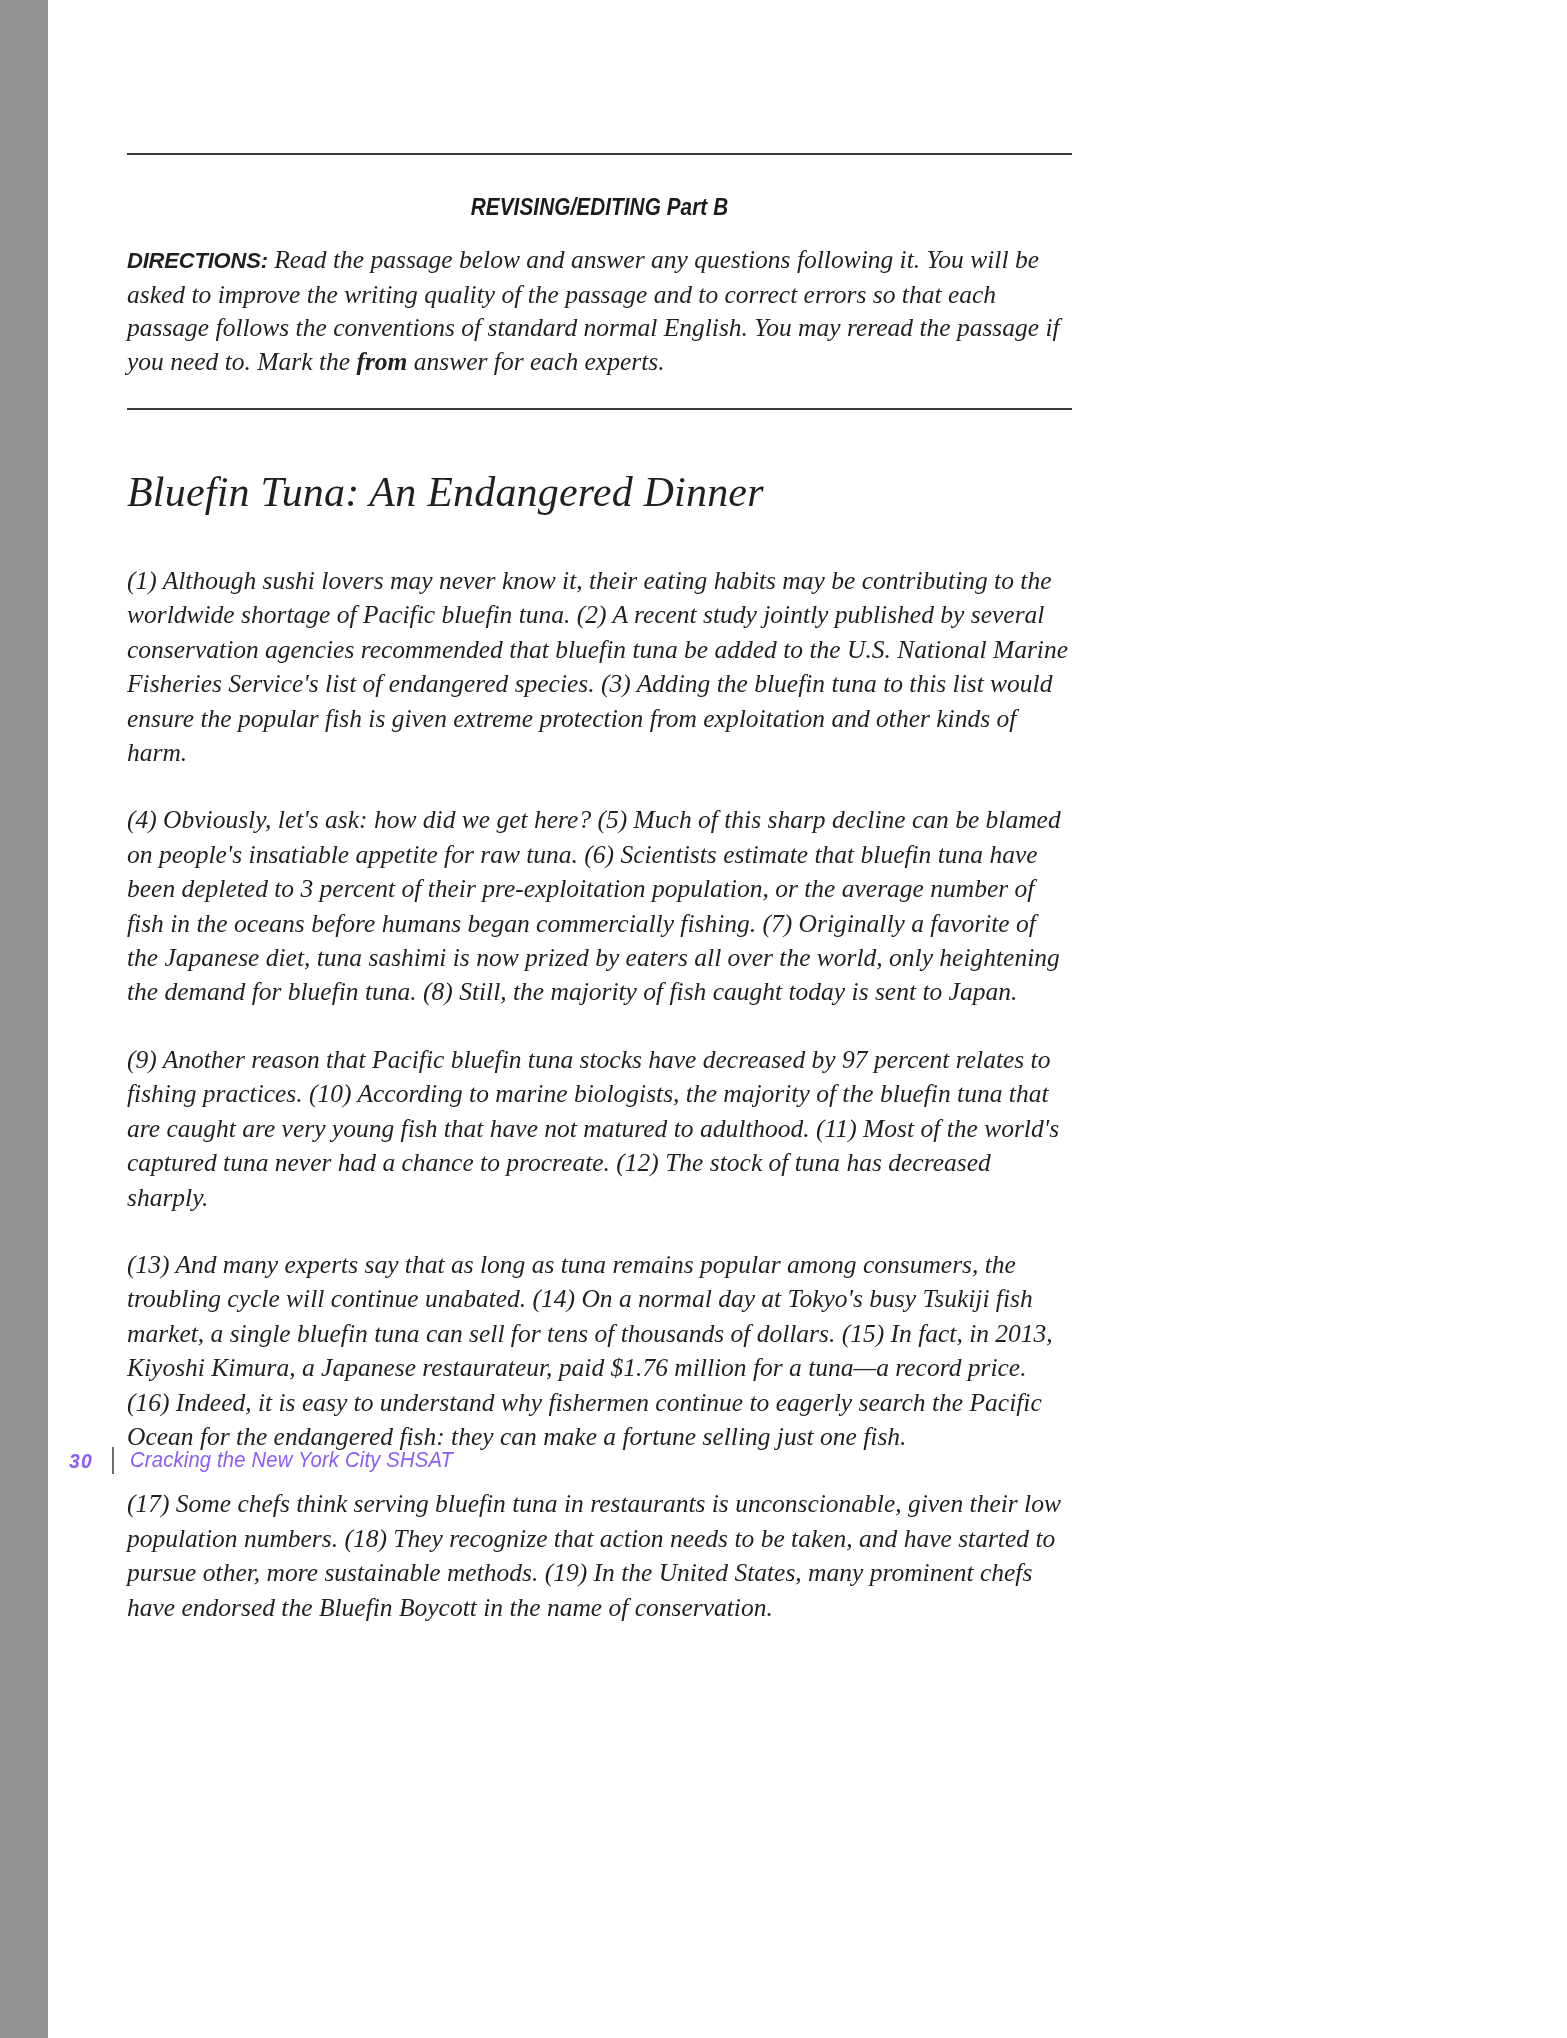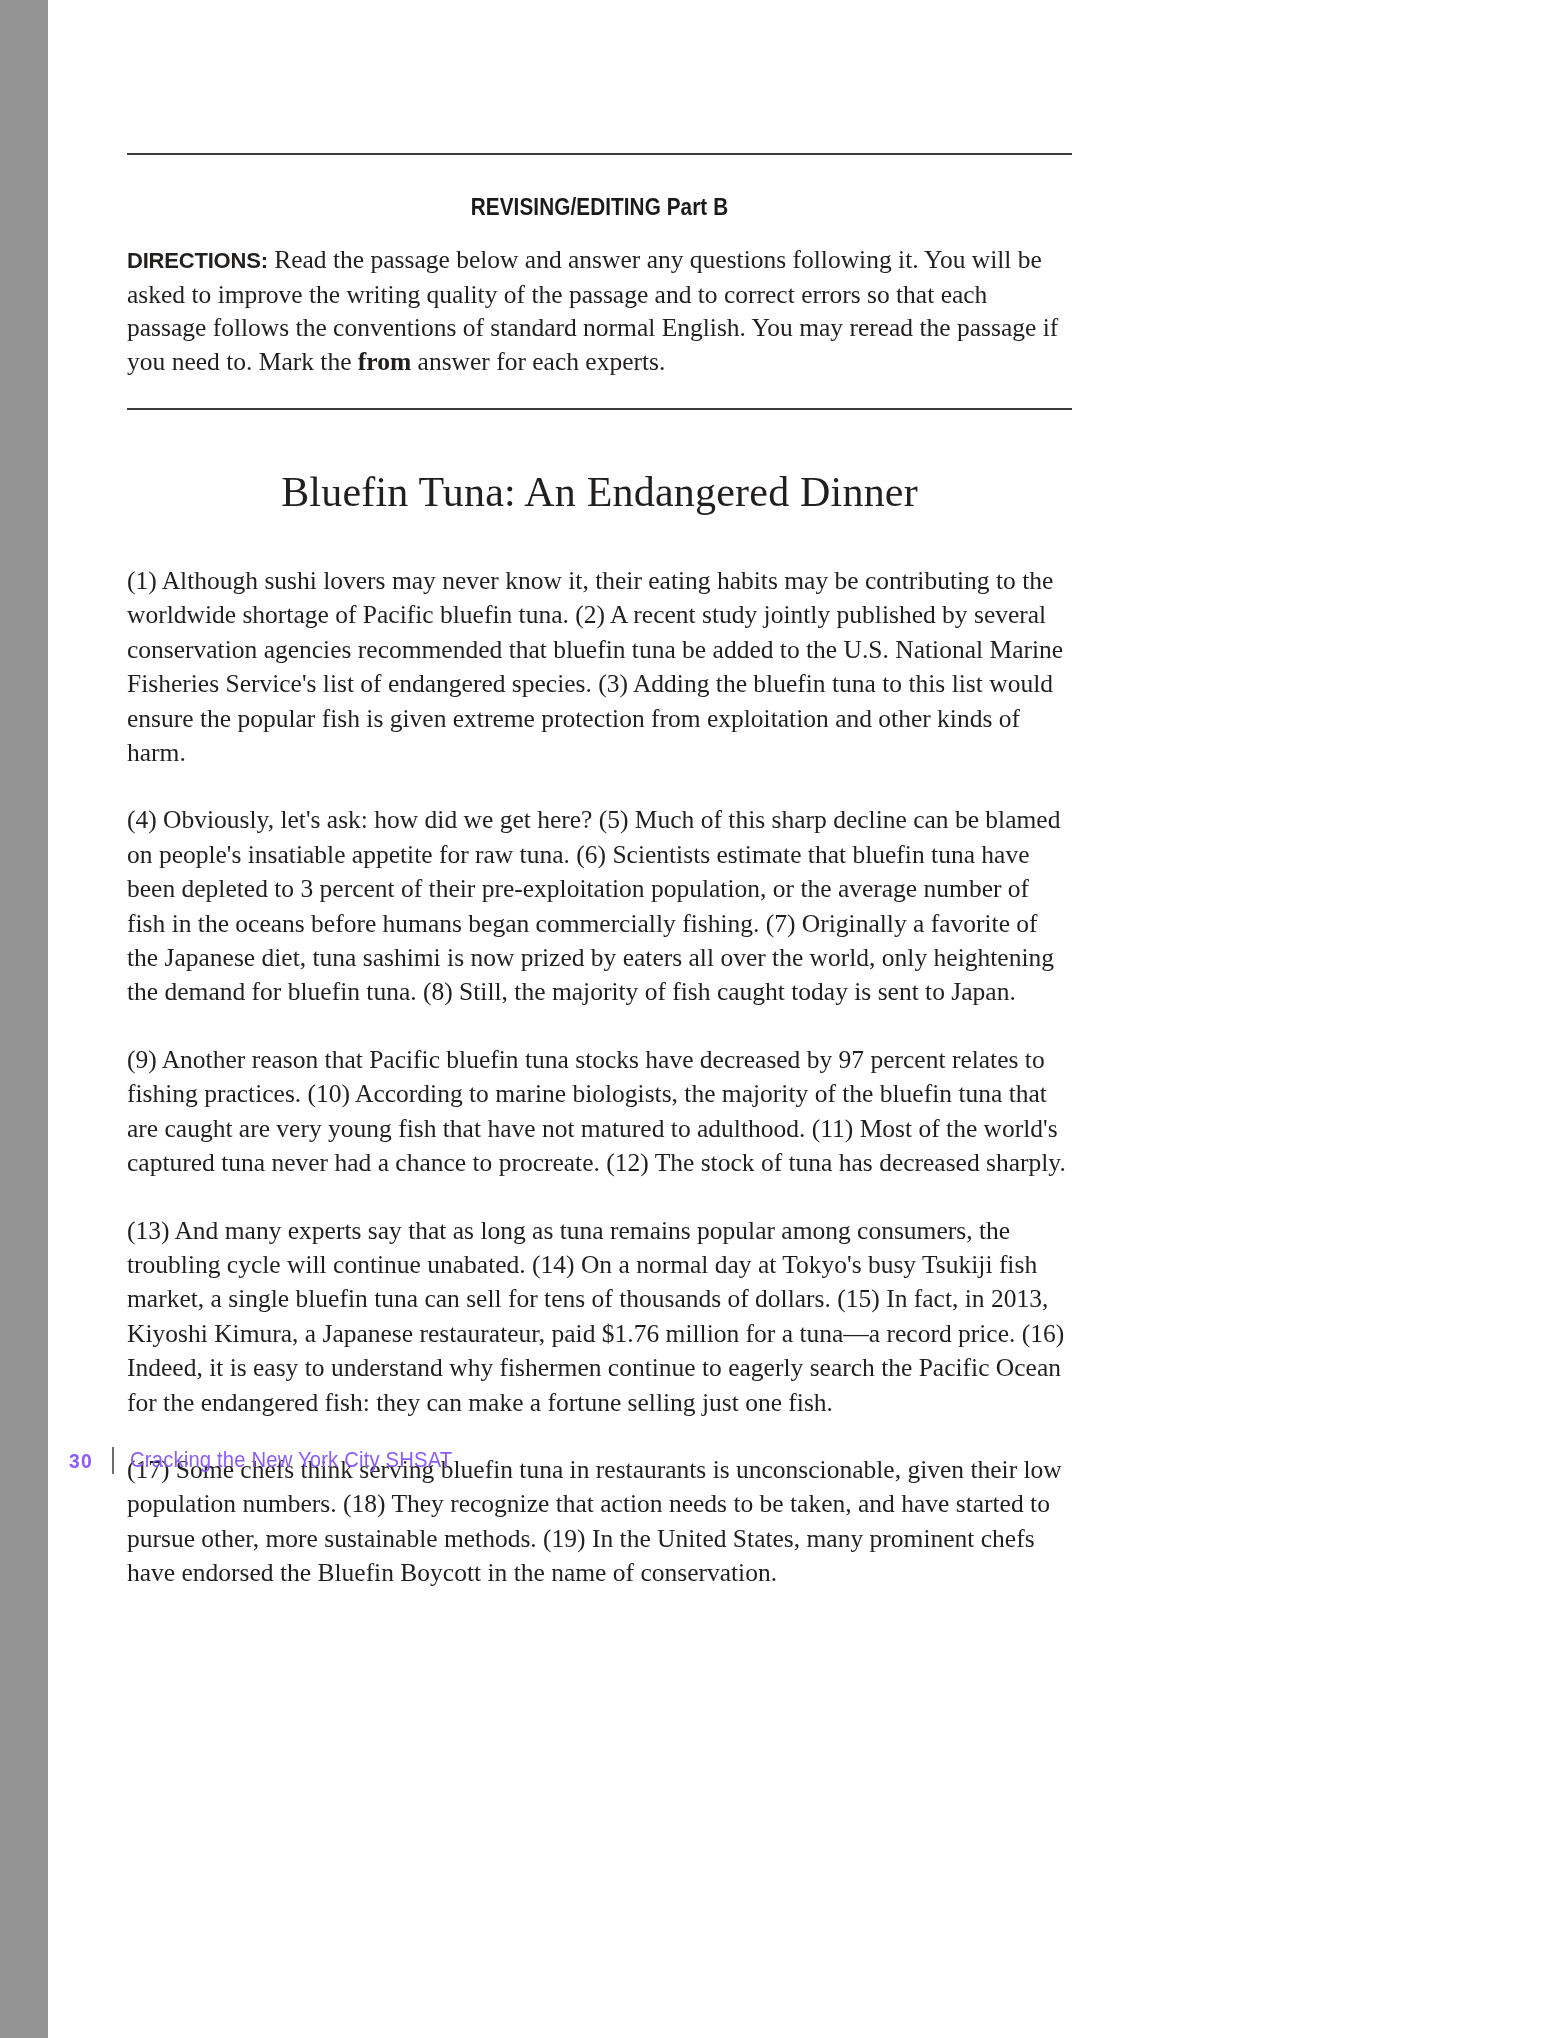--- a/index.html
+++ b/index.html
@@ -28,20 +28,21 @@
   }
 
   
   .page {
     position: absolute;
     left: 48px;
     top: 0;
     width: 1364px;
     height: 2038px;
     background: #ffffff;
+    font-style: italic;
   }
 
   .content {
     position: absolute;
     left: 79px;      
     top: 0;
     width: 945px;    
   }
 
   
@@ -76,21 +77,20 @@
   .directions .lead {
     font-family: "Liberation Sans Narrow", "Liberation Sans", sans-serif;
     font-weight: bold;
     font-size: 22px;
     letter-spacing: -0.2px;
   }
   .directions b { font-weight: bold; }
 
   
   .passage-title {
-    text-align: center;
     font-size: 42px;
     line-height: 48px;
     font-weight: normal;
     margin: 0;
     padding-top: 58px;
     letter-spacing: 0.2px;
   }
 
   
   .passage {

